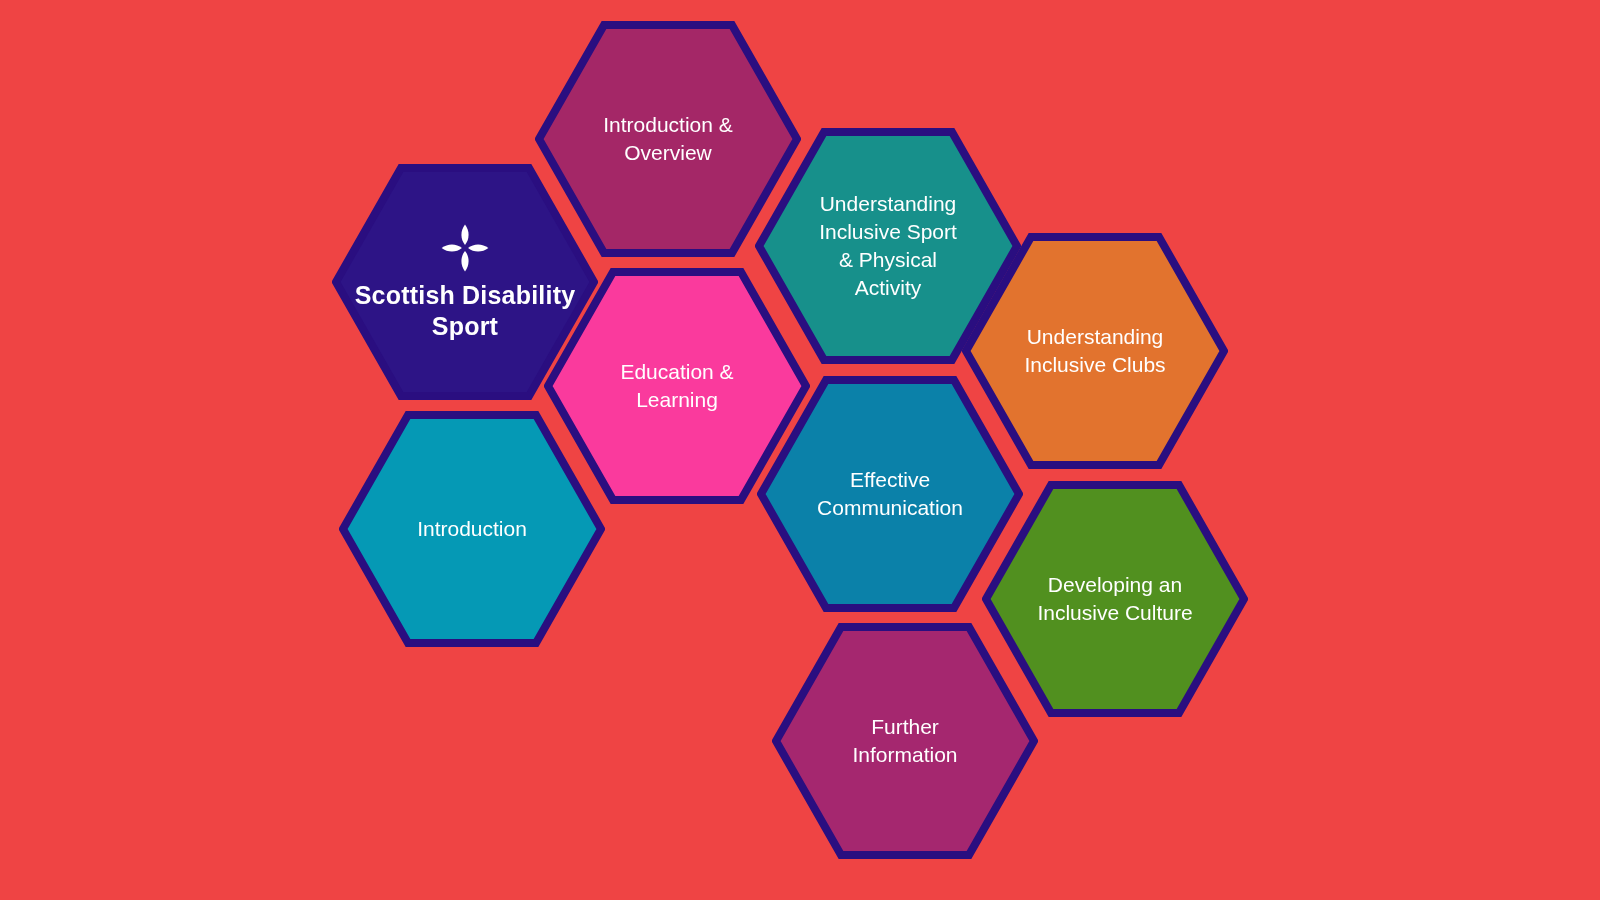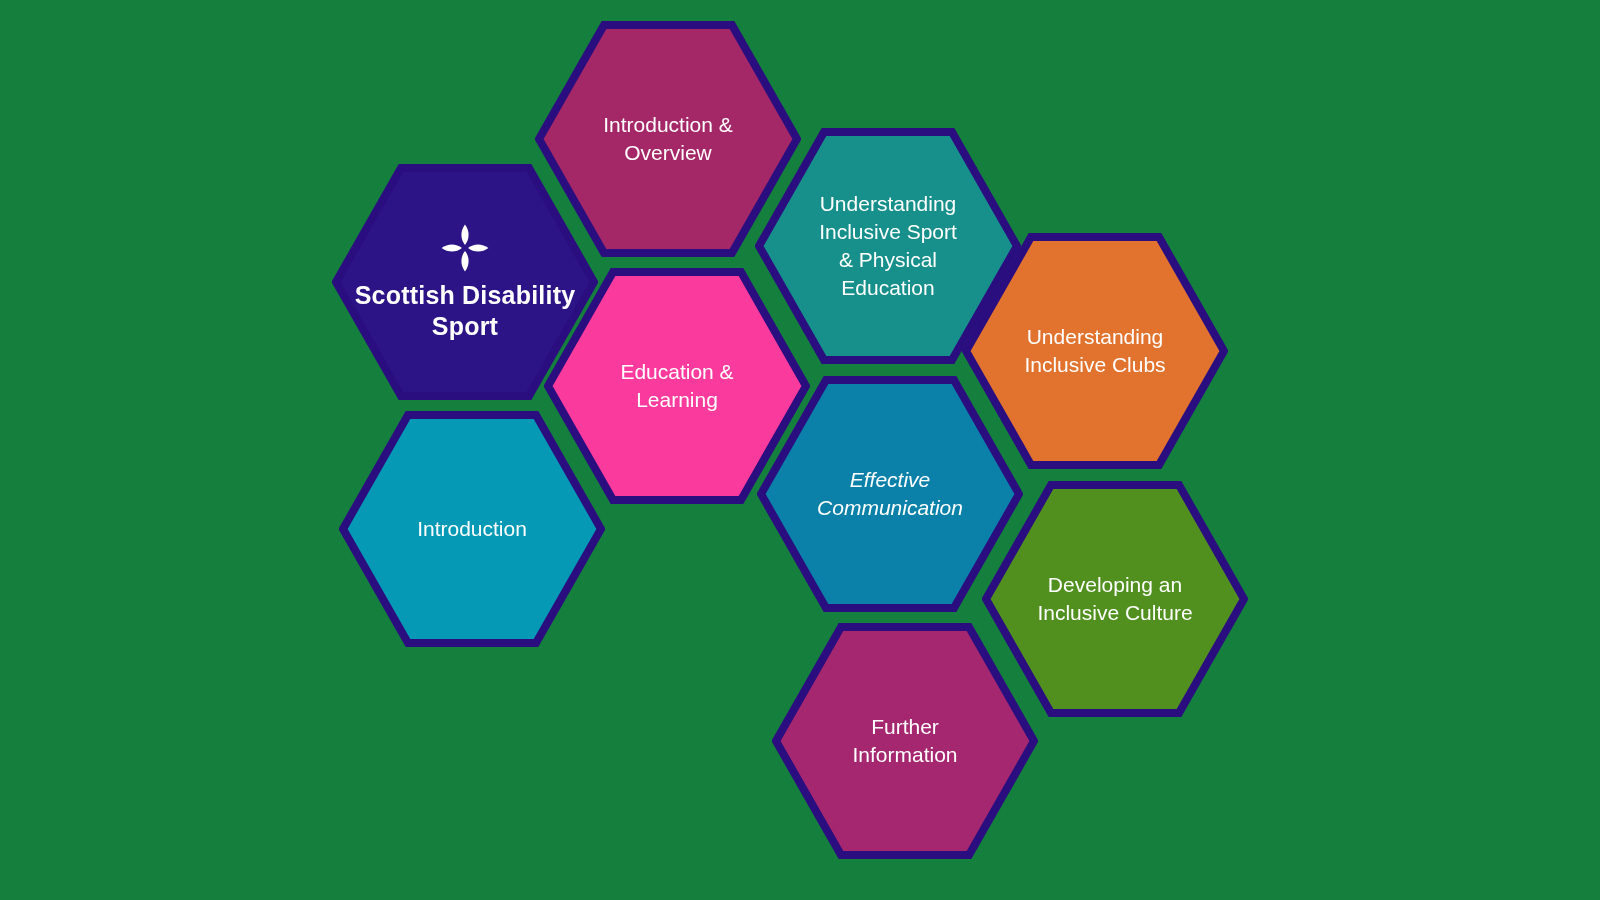--- a/index.html
+++ b/index.html
@@ -6,21 +6,21 @@
   * { margin: 0; padding: 0; box-sizing: border-box; }
   html, body { background: #ffffff; }
   body {
     font-family: "Liberation Sans", sans-serif;
     width: 1600px; height: 900px;
     overflow: hidden;
   }
   .canvas {
     position: relative;
     width: 1600px; height: 900px;
-    background: #15803d;
+    background: #ef4444;
   }
   .hex {
     position: absolute;
     width: 266px; height: 238px;
   }
   .hex > svg.hex-shape {
     position: absolute; inset: 0;
     width: 100%; height: 100%;
     display: block;
   }
@@ -40,21 +40,21 @@
     padding: 0 30px;
   }
   .hex-label span { display: block; white-space: nowrap; }
 
   
   .hex-intro         { left: 535px; top: 20px;  }
   .hex-sport         { left: 755px; top: 127px; }
   .hex-sds           { left: 332px; top: 163px; }
   .hex-education     { left: 544px; top: 267px; }
   .hex-clubs         { left: 962px; top: 232px; }
-  .hex-comm          { left: 757px; top: 375px; font-style: italic; }
+  .hex-comm          { left: 757px; top: 375px; }
   .hex-partnerships  { left: 339px; top: 410px; }
   .hex-pathways      { left: 557px; top: 515px; }
   .hex-culture       { left: 982px; top: 480px; }
   .hex-further       { left: 772px; top: 622px; }
 
   
   .brand-label { justify-content: center; }
   .sds-logo { width: 52px; height: 52px; display: block; margin-bottom: 6px; }
   .brand-name { font-weight: 700; font-size: 25px; line-height: 1.25; letter-spacing: 0.2px; }
   .brand-name span { display: block; white-space: nowrap; }
@@ -77,21 +77,21 @@
   </div>
 
   <div class="hex hex-sport">
     <svg class="hex-shape" viewBox="0 0 266 238">
       <polygon points="4,119 69,5 197,5 262,119 197,233 69,233" fill="#17908B" stroke="#2A0E80"></polygon>
     </svg>
     <div class="hex-label">
       <span>Understanding</span>
       <span>Inclusive Sport</span>
       <span>&amp; Physical</span>
-      <span>Education</span>
+      <span>Activity</span>
     </div>
   </div>
 
   <div class="hex hex-sds">
     <svg class="hex-shape" viewBox="0 0 266 238">
       <polygon points="4,119 69,5 197,5 262,119 197,233 69,233" fill="#2D1486" stroke="#2A0E80"></polygon>
     </svg>
     <div class="hex-label brand-label">
       <svg class="sds-logo" viewBox="-30 -30 60 60">
         <g fill="#ffffff">

